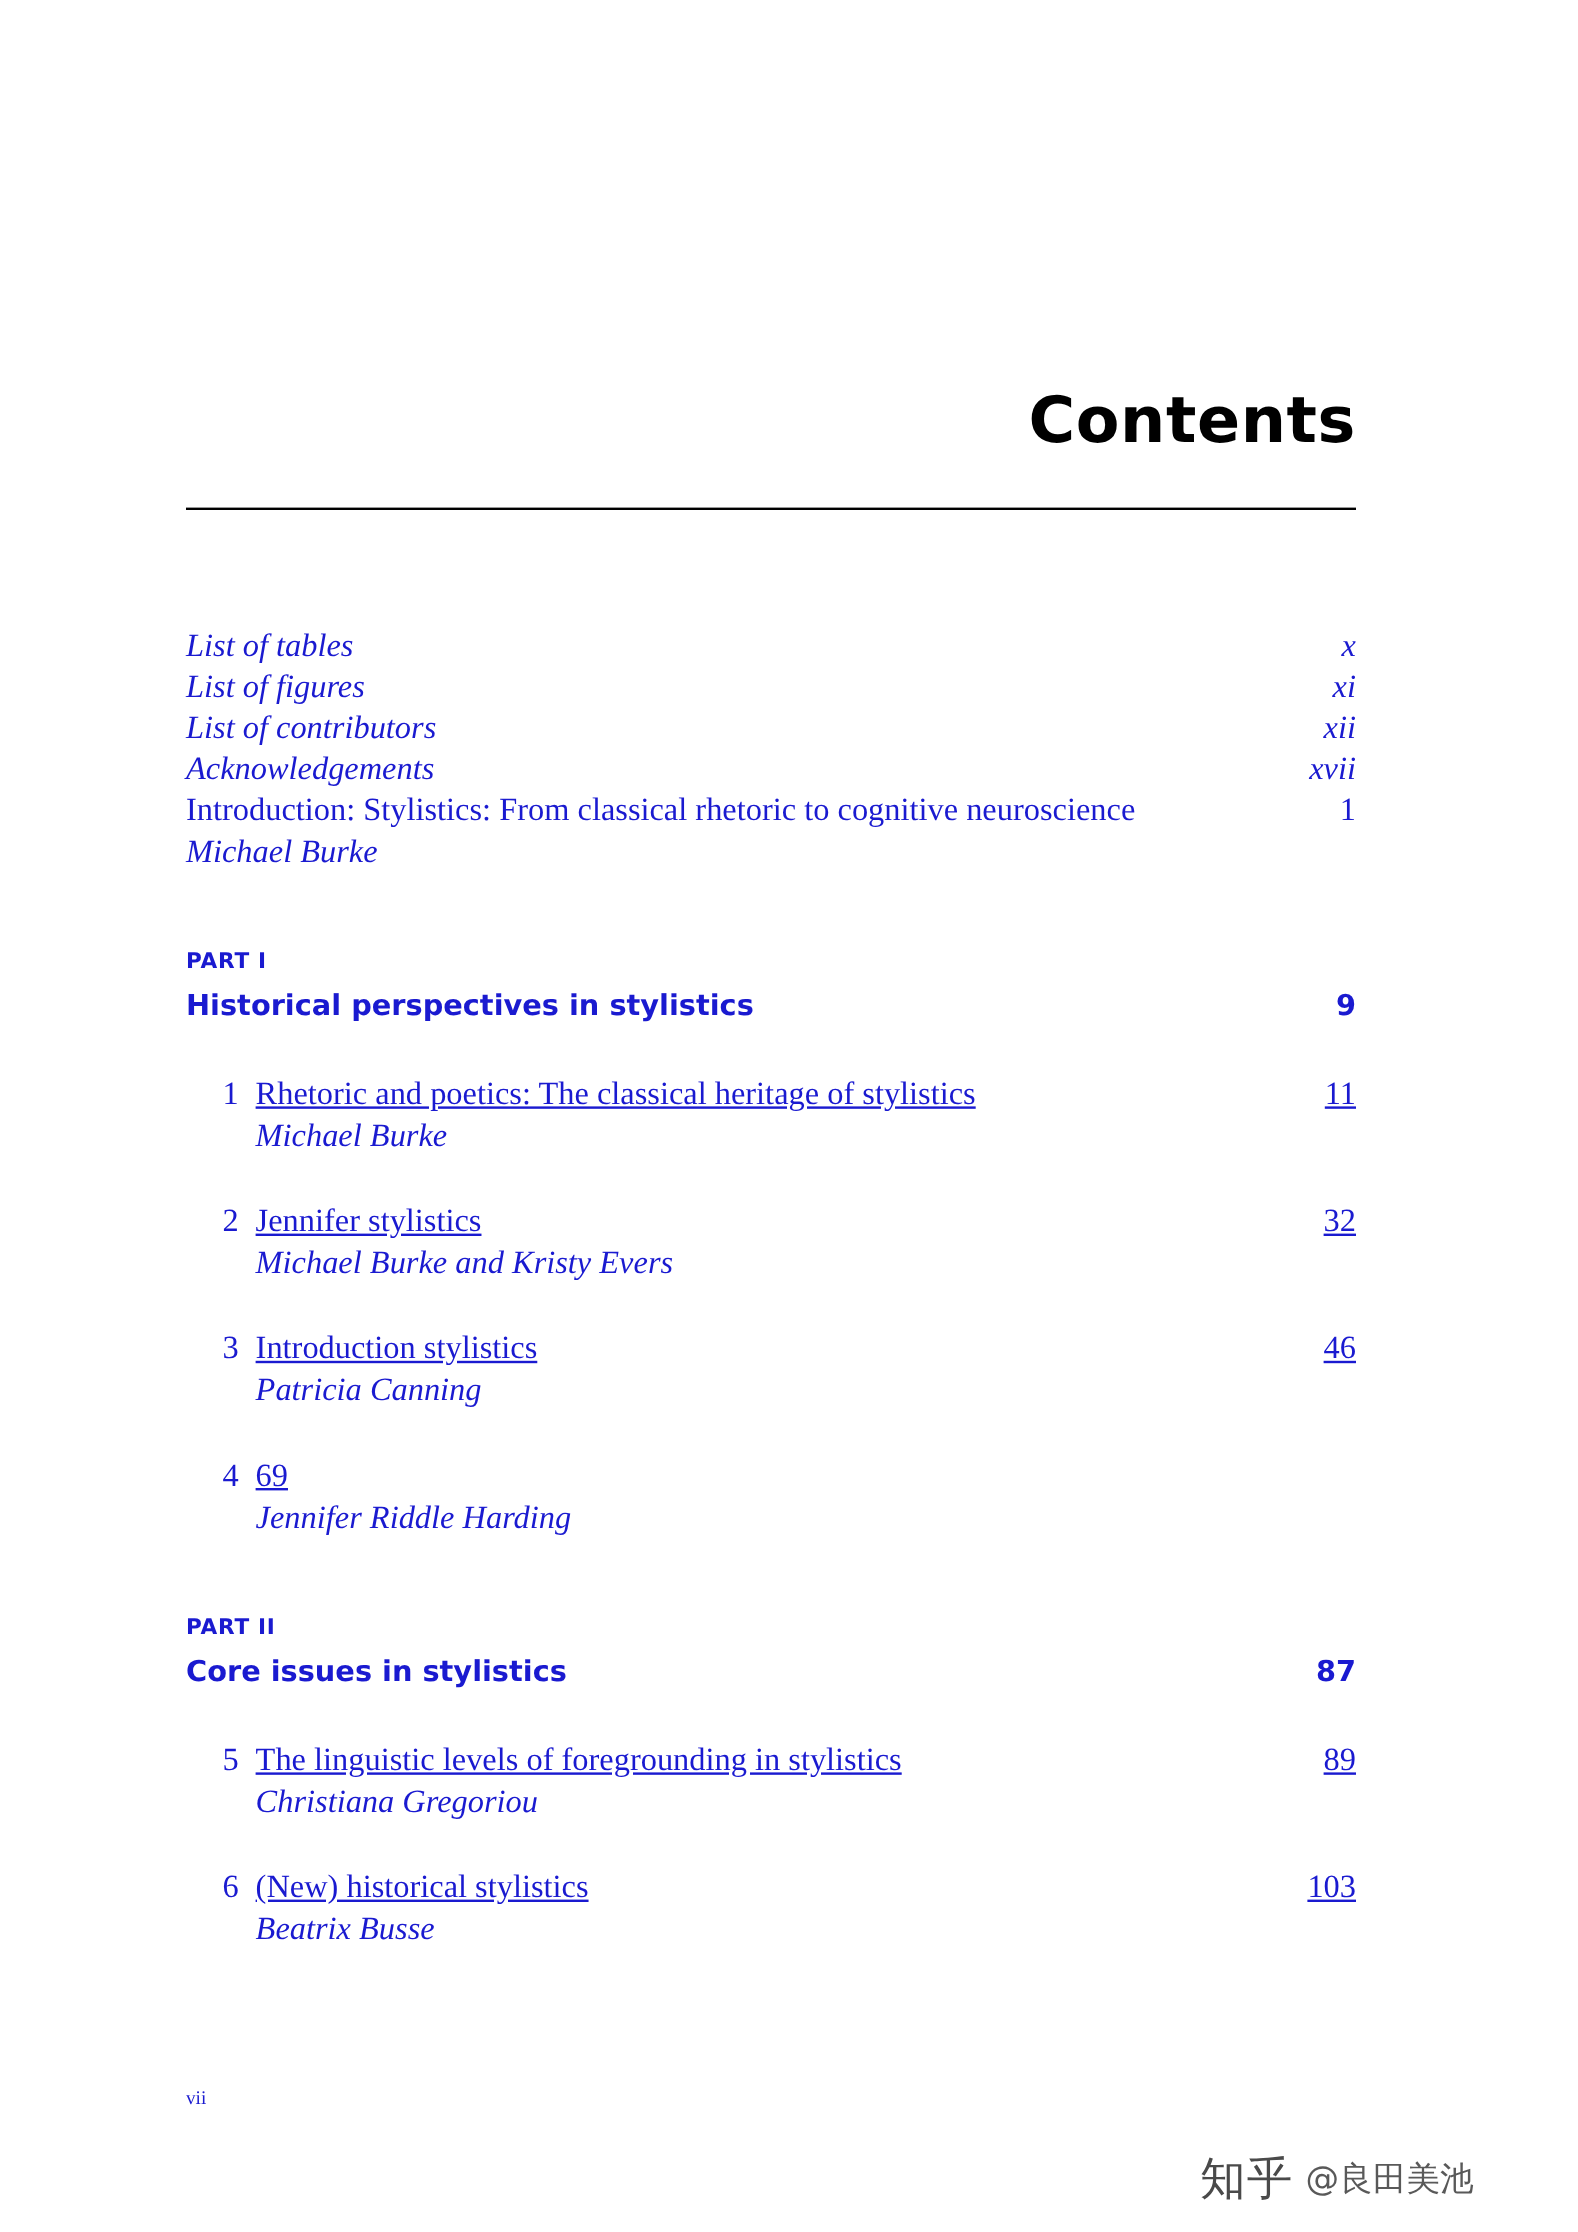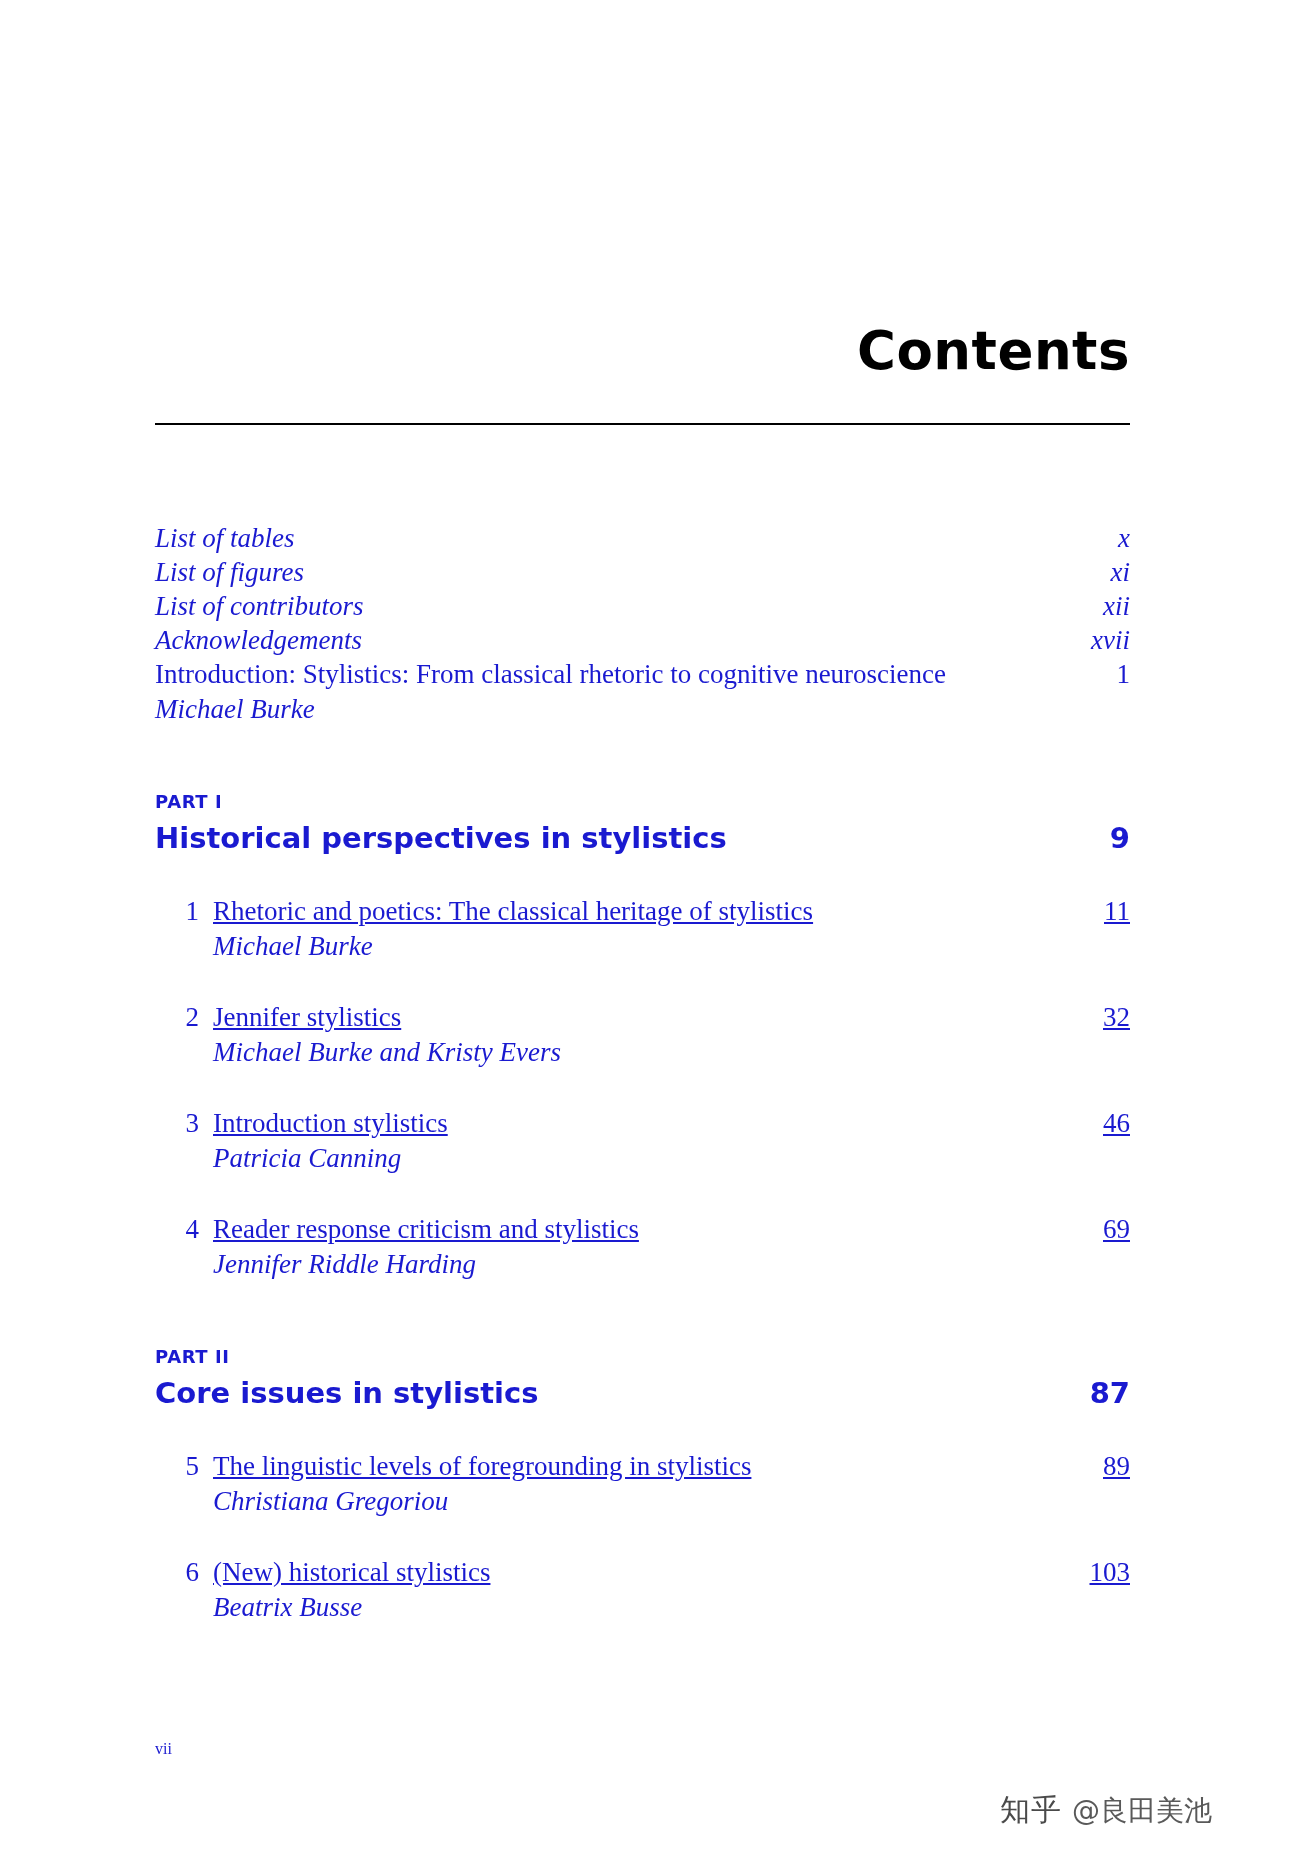--- a/index.html
+++ b/index.html
@@ -92,21 +92,21 @@
     font-size: 18px;
     letter-spacing: 0.6px;
     color: #1a1ad0;
   }
   .part-title-row {
     display: flex;
     justify-content: space-between;
     align-items: baseline;
     font-family: "DejaVu Sans", sans-serif;
     font-weight: bold;
-    font-size: 29px;
+    font-size: 24px;
     line-height: 40px;
     margin-top: 6px;
     color: #1a1ad0;
   }
 
   
   .chapter {
     margin-top: 36px;
     display: flex;
     align-items: baseline;
@@ -154,21 +154,21 @@
     display: flex;
     align-items: center;
     gap: 10px;
     color: #3d3d3d;
     font-family: "DejaVu Sans", sans-serif;
     font-size: 28px;
     opacity: 0.85;
   }
   .wm-logo {
     font-family: "DejaVu Sans", sans-serif;
-    font-size: 30px;
+    font-size: 38px;
     color: #2b2b2b;
     letter-spacing: 1px;
   }
 </style>
 </head>
 <body>
 
 <div class="page">
   <div class="content-area">
 
@@ -244,21 +244,20 @@
             <span>46</span>
           </div>
           <div class="ch-author">Patricia Canning</div>
         </div>
       </div>
 
       <div class="chapter">
         <div class="ch-num">4</div>
         <div class="ch-body">
           <div class="ch-title-row">
-            <span class="ch-title">Reader response criticism and stylistics</span>
             <span>69</span>
           </div>
           <div class="ch-author">Jennifer Riddle Harding</div>
         </div>
       </div>
     </div>
 
     <div class="part">
       <div class="part-label">PART II</div>
       <div class="part-title-row">

